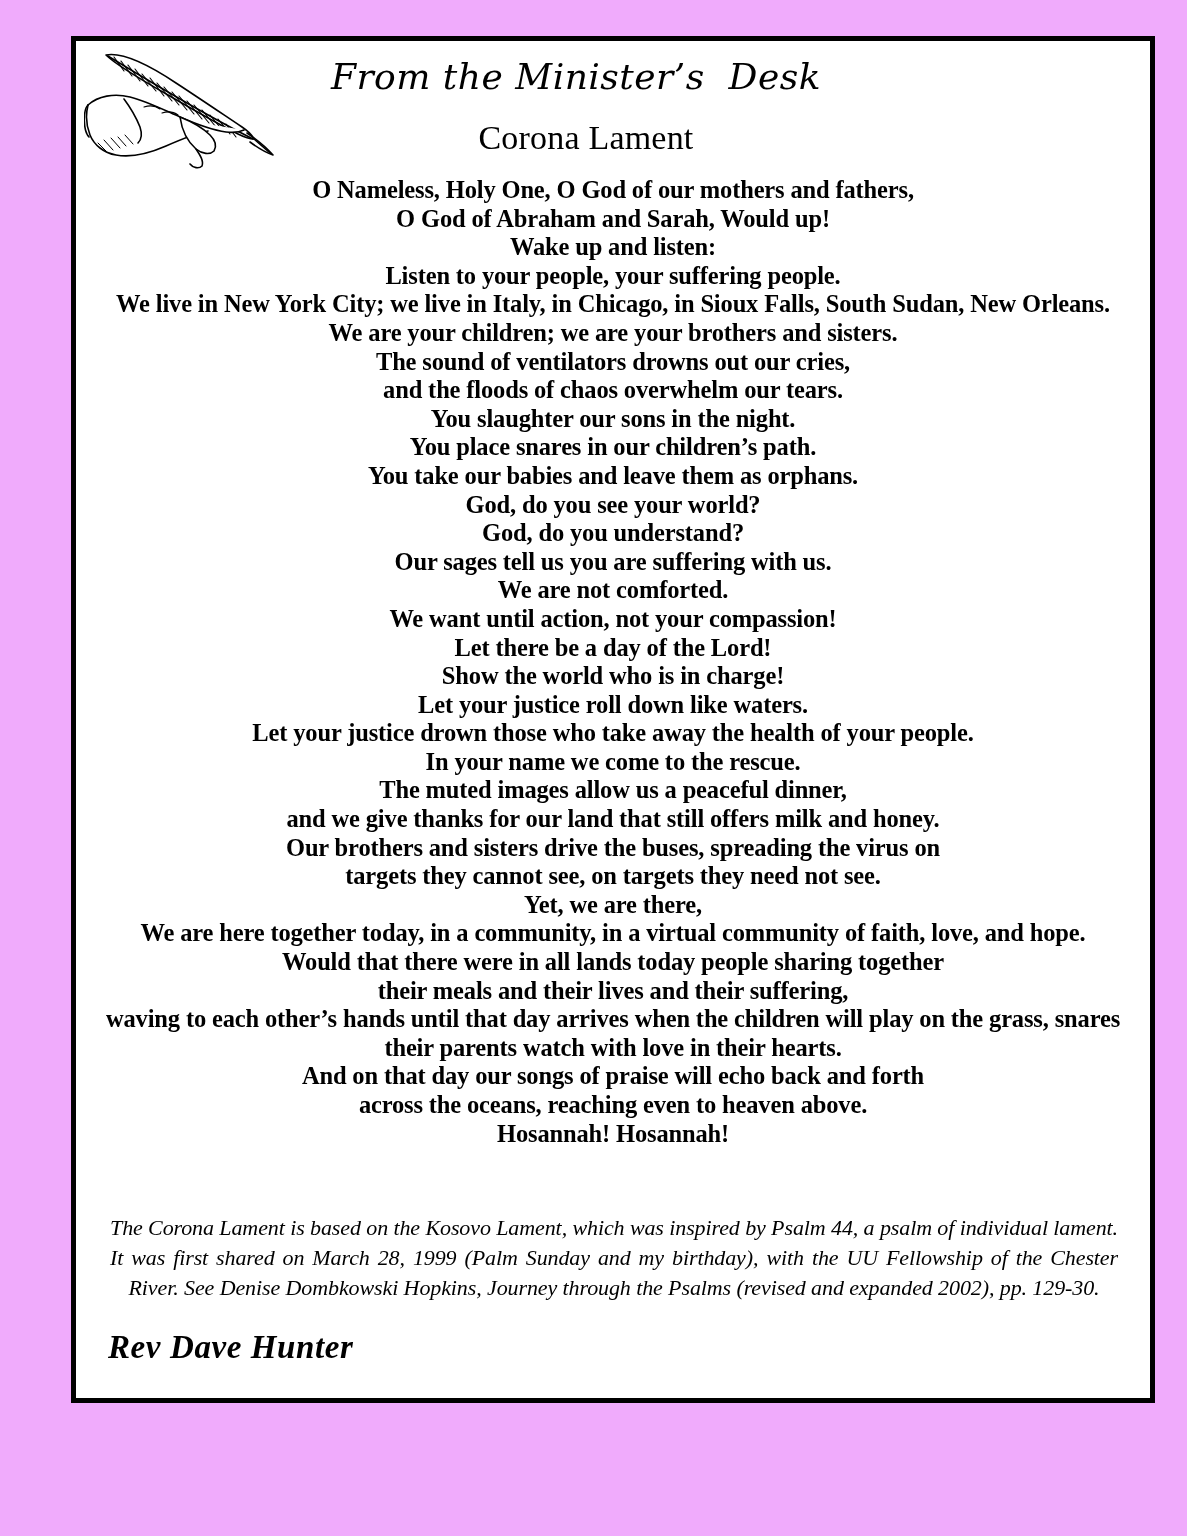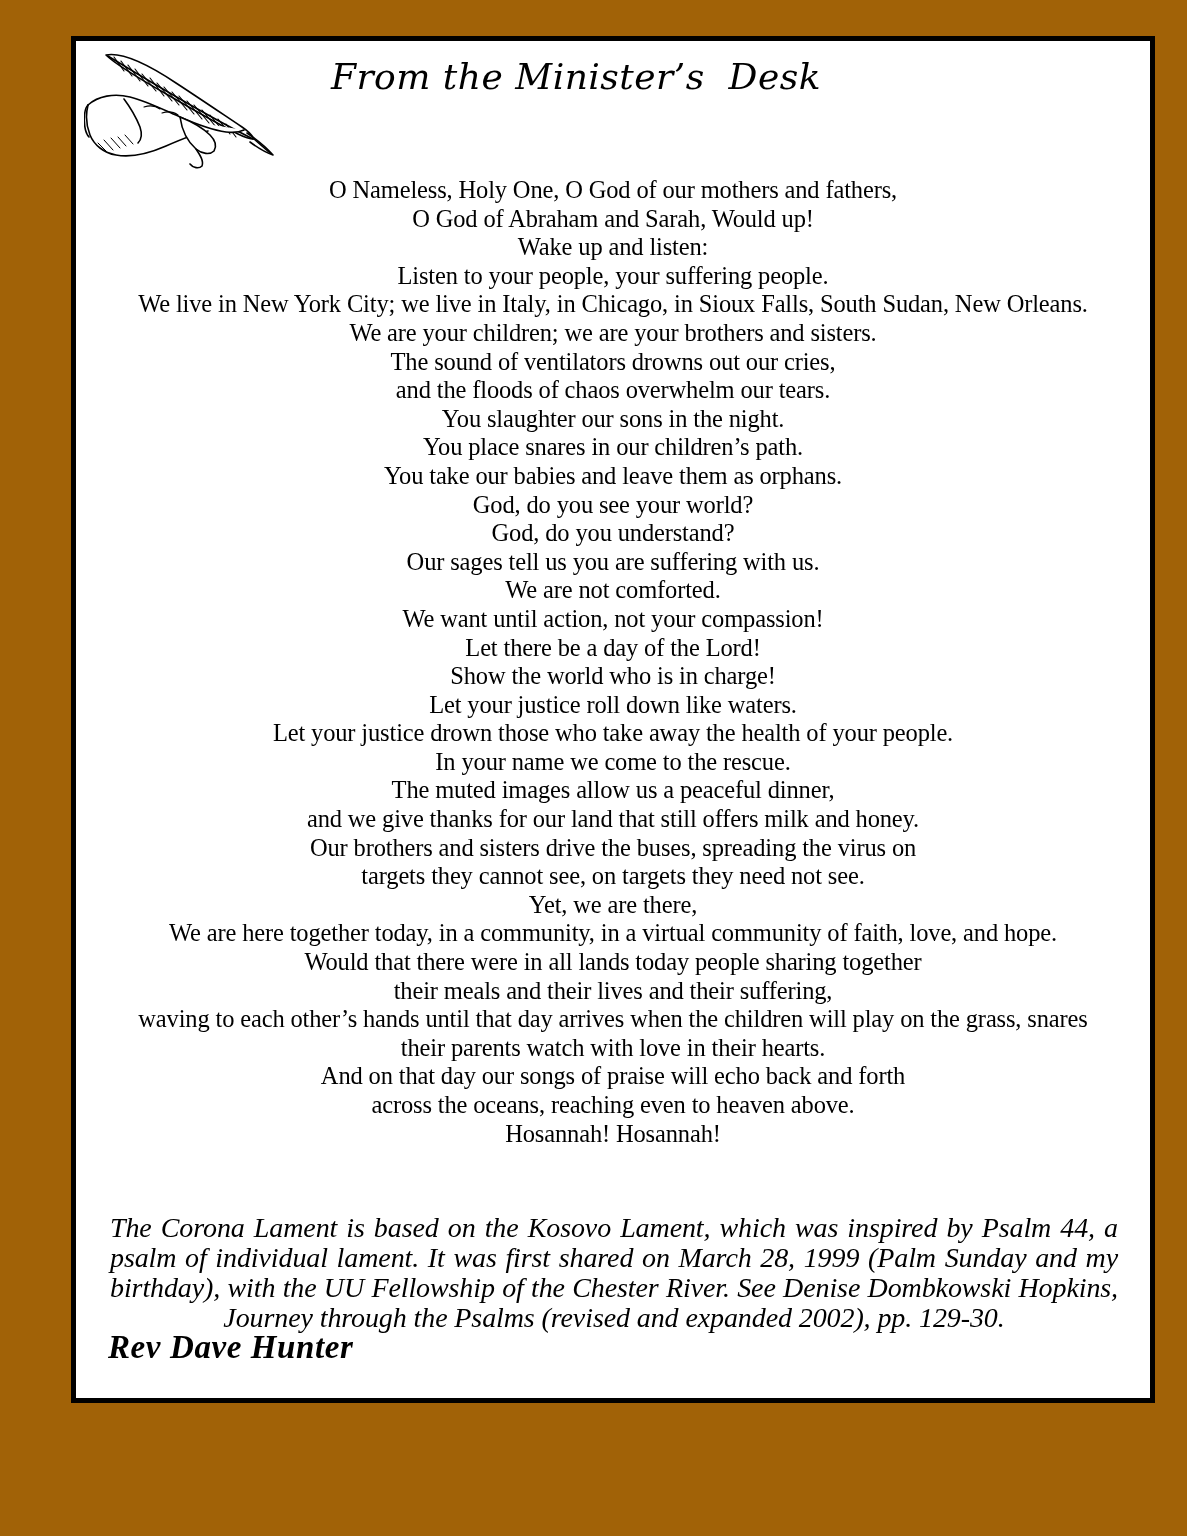--- a/index.html
+++ b/index.html
@@ -13,21 +13,21 @@
     font-family: "Liberation Serif", "DejaVu Serif", serif;
     color: #000000;
     overflow: hidden;
   }
 
   
   #page {
     position: relative;
     width: 1187px;
     height: 1536px;
-    background: #a16207;
+    background: #f0abfc;
   }
 
   
   #frame {
     position: absolute;
     left: 71px;
     top: 36px;
     width: 1084px;
     height: 1367px;
     border: 5px solid #000000;
@@ -85,30 +85,31 @@
     top: 135px;
     width: 1062px;
     text-align: center;
     font-size: 24.5px;
     line-height: 28.6px;
   }
   #poem .ln {
     display: block;
     white-space: nowrap;
     letter-spacing: -0.15px;
+    font-weight: bold;
   }
 
   
   #note {
     position: absolute;
     left: 34px;
     top: 1172px;
     width: 1008px;
     font-style: italic;
-    font-size: 28px;
+    font-size: 22px;
     line-height: 30px;
     text-align: justify;
     text-align-last: center;
     letter-spacing: -0.1px;
   }
 
   
   #signature {
     position: absolute;
     left: 32px;
@@ -191,20 +192,21 @@
               <path d="M27 91 L36 101"></path>
               <path d="M34 90 L42 99"></path>
               <path d="M41 88 L49 97"></path>
             </g>
           </g>
         </svg>
       </div>
 
       <div id="title-script">From the Minister’s  Desk</div>
 
+      <div id="title-sub">Corona Lament</div>
     </div>
 
     <div id="poem">
         <span class="ln">O Nameless, Holy One, O God of our mothers and fathers,</span>
         <span class="ln">O God of Abraham and Sarah, Would up!</span>
         <span class="ln">Wake up and listen:</span>
         <span class="ln">Listen to your people, your suffering people.</span>
         <span class="ln">We live in New York City; we live in Italy, in Chicago, in Sioux Falls, South Sudan, New Orleans.</span>
         <span class="ln">We are your children; we are your brothers and sisters.</span>
         <span class="ln">The sound of ventilators drowns out our cries,</span>

